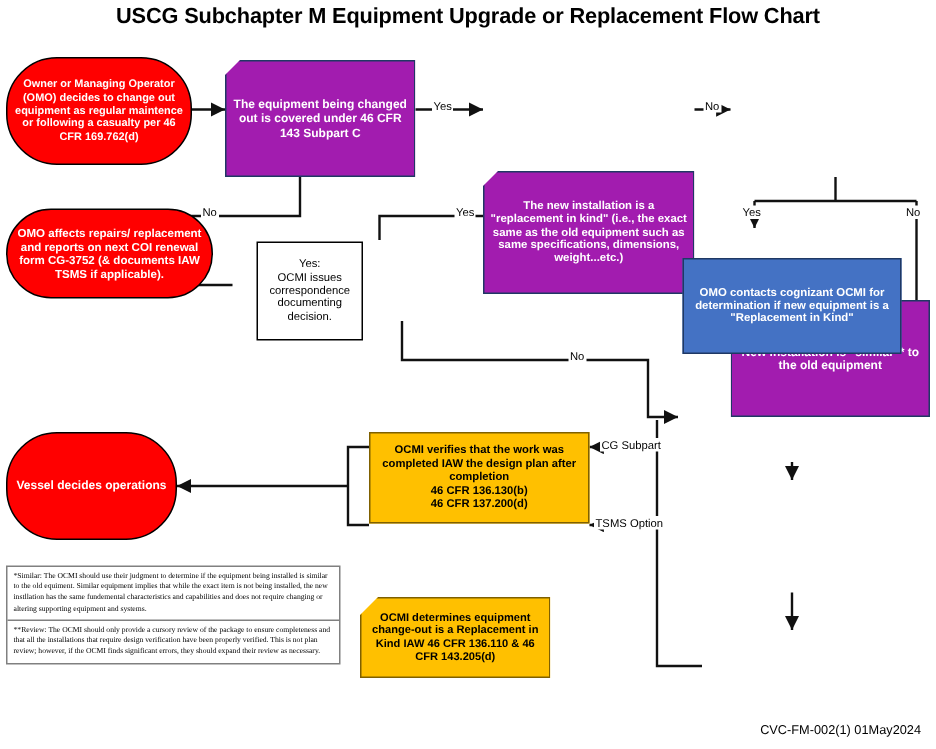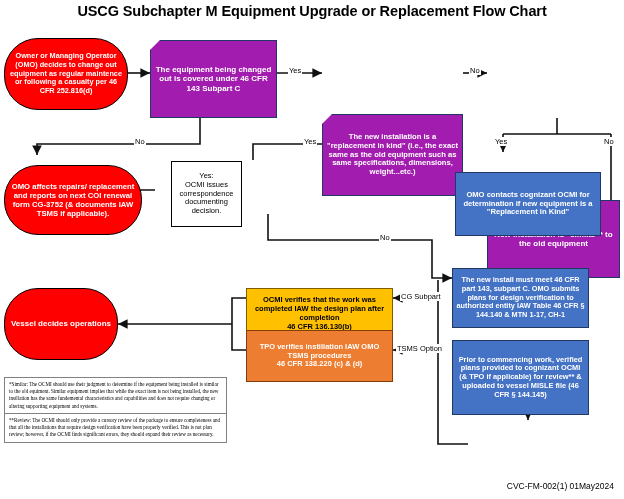--- a/index.html
+++ b/index.html
@@ -152,67 +152,60 @@
 
       <path d="M438,350 L393,350" marker-end="url(#arrow)"></path>
 
       <path d="M246,298 L232,298 L232,324"></path>
       <path d="M246,350 L232,350 L232,324"></path>
       <path d="M232,324 L118,324" marker-end="url(#arrow)"></path>
     </g>
   </svg>
 
   <div class="node red-pill" style="left:4px;top:38px;width:124px;height:72px;font-size:7.3px;">
-    <span class="txt">Owner or Managing Operator (OMO) decides to change out equipment as regular maintence or following a casualty per 46 CFR 252.816(d)</span>
+    <span class="txt">Owner or Managing Operator (OMO) decides to change out equipment as regular maintence or following a casualty per 46 CFR 169.762(d)</span>
   </div>
 
   <div class="node blue-clip" style="left:150px;top:40px;width:127px;height:78px;font-size:8px;">
     <span class="txt">The equipment being changed out is covered under 46 CFR 143 Subpart C</span>
   </div>
 
   <div class="node blue-clip" style="left:322px;top:36px;width:141px;height:82px;font-size:7.6px;">
     <span class="txt">The new installation is a "replacement in kind" (i.e., the exact same as the old equipment such as same specifications, dimensions, weight...etc.)</span>
   </div>
 
   <div class="node blue-clip" style="left:487px;top:40px;width:133px;height:78px;font-size:8px;">
     <span class="txt">New installation is "similar"* to the old equipment</span>
   </div>
 
-  <div class="node red-pill" style="left:4px;top:165px;width:138px;height:70px;font-size:7.7px;">
+  <div class="node red-pill" style="left:4px;top:139px;width:138px;height:60px;font-size:7.7px;">
     <span class="txt">OMO affects repairs/ replacement and reports on next COI renewal form CG-3752 (&amp; documents IAW TSMS if applicable).</span>
   </div>
 
   <div class="node white-box" style="left:155px;top:161px;width:71px;height:66px;font-size:7.5px;margin-left:16px;">
     <span class="txt">Yes:
 OCMI issues correspondence documenting decision.</span>
   </div>
 
+  <div class="node gold-clip" style="left:240px;top:160px;width:127px;height:54px;font-size:7.4px;">
+    <span class="txt">OCMI determines equipment change-out is a Replacement in Kind IAW 46 CFR 136.110 &amp; 46 CFR 143.205(d)</span>
+  </div>
 
   <div class="node blue" style="left:455px;top:152px;width:146px;height:64px;font-size:7.6px;">
     <span class="txt">OMO contacts cognizant OCMI for determination if new equipment is a "Replacement in Kind"</span>
   </div>
 
-  <div class="node blue" style="left:452px;top:248px;width:137px;height:60px;font-size:7.3px;">
-    <span class="txt">The new install must meet 46 CFR part 143, subpart C. OMO submits plans for design verification to authorized entity IAW Table 46 CFR § 144.140 &amp; MTN 1-17, CH-1</span>
-  </div>
-
-  <div class="node blue" style="left:452px;top:320px;width:137px;height:75px;font-size:7.4px;">
-    <span class="txt">Prior to commencing work, verified plans provided to cognizant OCMI (&amp; TPO if applicable) for review** &amp; uploaded to vessel MISLE file (46 CFR § 144.145)</span>
-  </div>
+
 
   <div class="node gold" style="left:246px;top:260px;width:147px;height:61px;font-size:7.5px;">
     <span class="txt">OCMI verifies that the work was completed IAW the design plan after completion
 46 CFR 136.130(b)
 46 CFR 137.200(d)</span>
   </div>
 
-  <div class="node orange" style="left:246px;top:330px;width:147px;height:52px;font-size:7.5px;">
-    <span class="txt">TPO verifies instillation IAW OMO TSMS procedures
-46 CFR 138.220 (c) &amp; (d)</span>
-  </div>
 
   <div class="node red-pill" style="left:4px;top:288px;width:114px;height:72px;font-size:8px;">
     <span class="txt">Vessel decides operations</span>
   </div>
 
   <div class="edge-label" style="left:288px;top:66px;">Yes</div>
   <div class="edge-label" style="left:134px;top:137px;">No</div>
   <div class="edge-label" style="left:469px;top:66px;">No</div>
   <div class="edge-label" style="left:303px;top:137px;">Yes</div>
   <div class="edge-label" style="left:494px;top:137px;">Yes</div>

